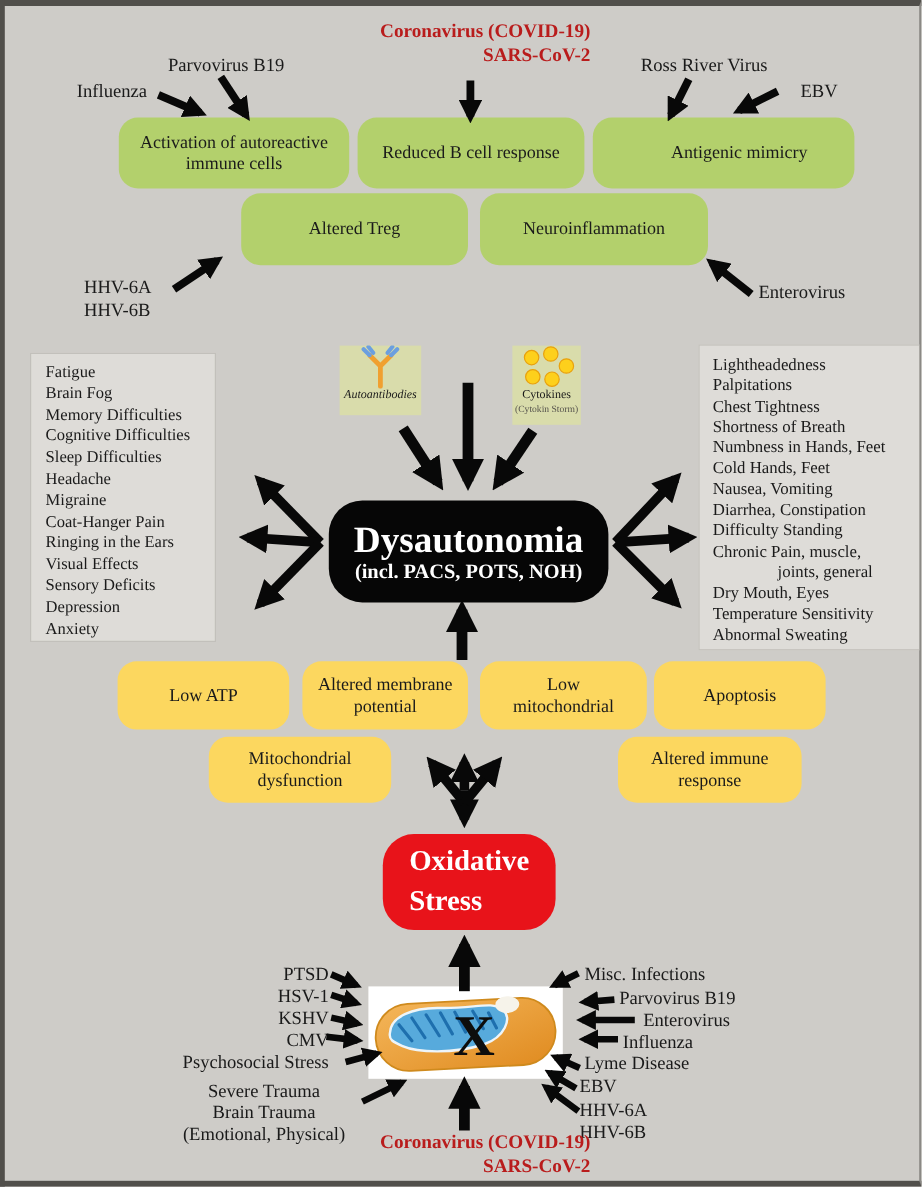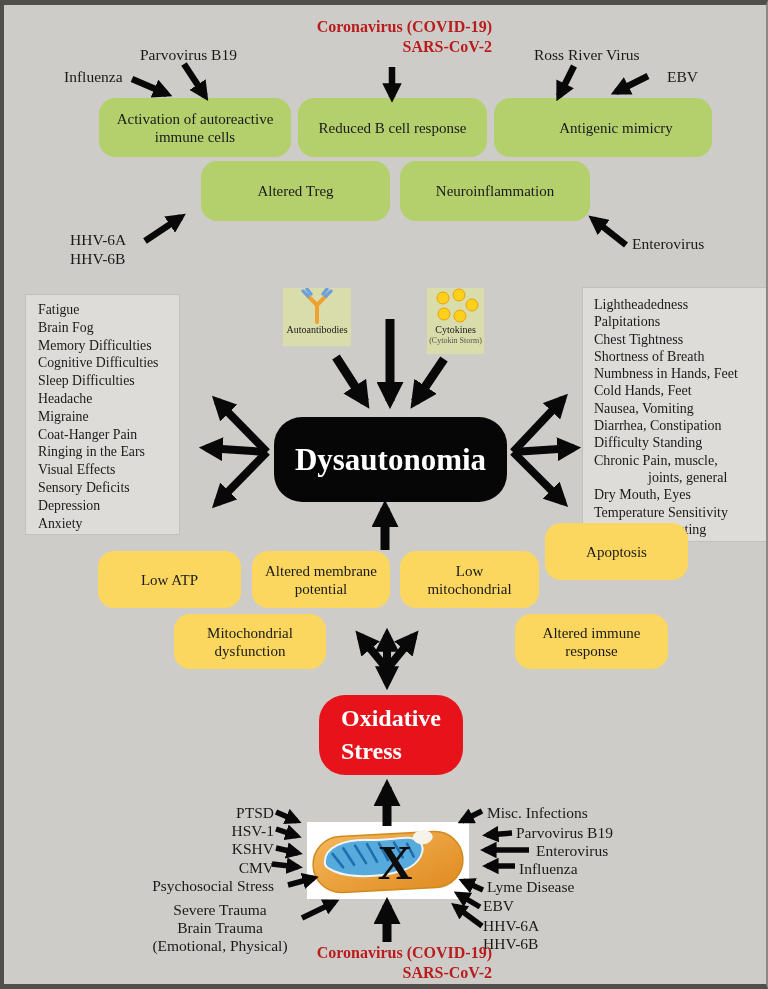--- a/index.html
+++ b/index.html
@@ -70,21 +70,21 @@
   <div class="abs greenbox" style="left:490px;top:93px;width:188px;height:55px;padding-left:28px;">Antigenic mimicry</div>
   <div class="abs greenbox" style="left:197px;top:156px;width:185px;height:56px;">Altered Treg</div>
   <div class="abs greenbox" style="left:396px;top:156px;width:186px;height:56px;">Neuroinflammation</div>
 
   <div class="abs iconblock" style="left:279px;top:283px;width:68px;height:58px;">
     <svg width="40" height="36" viewBox="0 0 40 36">
       <path d="M20,34 L20,17 M20,17 L11,8 M20,17 L29,8" fill="none" stroke="#f0a030" stroke-width="4" stroke-linecap="round"></path>
       <path d="M11,8 L6,3 M14,6 L10,1" fill="none" stroke="#6b9fe0" stroke-width="3.4" stroke-linecap="round"></path>
       <path d="M29,8 L34,3 M26,6 L30,1" fill="none" stroke="#6b9fe0" stroke-width="3.4" stroke-linecap="round"></path>
     </svg>
-    <div style="font-size:10px;line-height:12px;">Autoantibodies</div>
+    <div style="font-size:10px;line-height:12px;font-style:italic;">Autoantibodies</div>
   </div>
 
   <div class="abs iconblock" style="left:423px;top:283px;width:57px;height:66px;">
     <svg width="56" height="36" viewBox="0 0 56 36">
       <circle cx="15" cy="10" r="6" fill="#fdd01c" stroke="#e8a10e"></circle>
       <circle cx="31" cy="7" r="6" fill="#fdd01c" stroke="#e8a10e"></circle>
       <circle cx="44" cy="17" r="6" fill="#fdd01c" stroke="#e8a10e"></circle>
       <circle cx="16" cy="26" r="6" fill="#fdd01c" stroke="#e8a10e"></circle>
       <circle cx="32" cy="28" r="6" fill="#fdd01c" stroke="#e8a10e"></circle>
     </svg>
@@ -120,28 +120,29 @@
     <div class="li">Difficulty Standing</div>
     <div class="li">Chronic Pain, muscle,</div>
     <div class="li indent">joints, general</div>
     <div class="li">Dry Mouth, Eyes</div>
     <div class="li">Temperature Sensitivity</div>
     <div class="li">Abnormal Sweating</div>
   </div>
 
   <div class="abs blackbox" style="left:270px;top:412px;width:233px;height:85px;">
     <div style="font-size:31px;font-weight:bold;line-height:34px;">Dysautonomia</div>
+    <div style="font-size:17px;font-weight:bold;line-height:20px;">(incl. PACS, POTS, NOH)</div>
   </div>
 
   <div class="abs yellowbox" style="left:94px;top:546px;width:139px;height:53px;">Low ATP</div>
   <div class="abs yellowbox" style="left:248px;top:546px;width:134px;height:53px;">Altered membrane
 potential</div>
   <div class="abs yellowbox" style="left:396px;top:546px;width:135px;height:53px;">Low
 mitochondrial</div>
-  <div class="abs yellowbox" style="left:541px;top:518px;width:139px;height:53px;">Apoptosis</div>
+  <div class="abs yellowbox" style="left:541px;top:546px;width:139px;height:53px;">Apoptosis</div>
   <div class="abs yellowbox" style="left:170px;top:609px;width:148px;height:51px;">Mitochondrial
 dysfunction</div>
   <div class="abs yellowbox" style="left:474px;top:609px;width:149px;height:51px;margin-left:37px;">Altered immune
 response</div>
 
   <div class="abs redbox" style="left:315px;top:690px;width:144px;height:80px;">Oxidative
 Stress</div>
 
   <div class="abs" style="left:303px;top:817px;width:162px;height:77px;background:#ffffff;z-index:2;">
     <svg width="162" height="77" viewBox="0 0 162 77">

